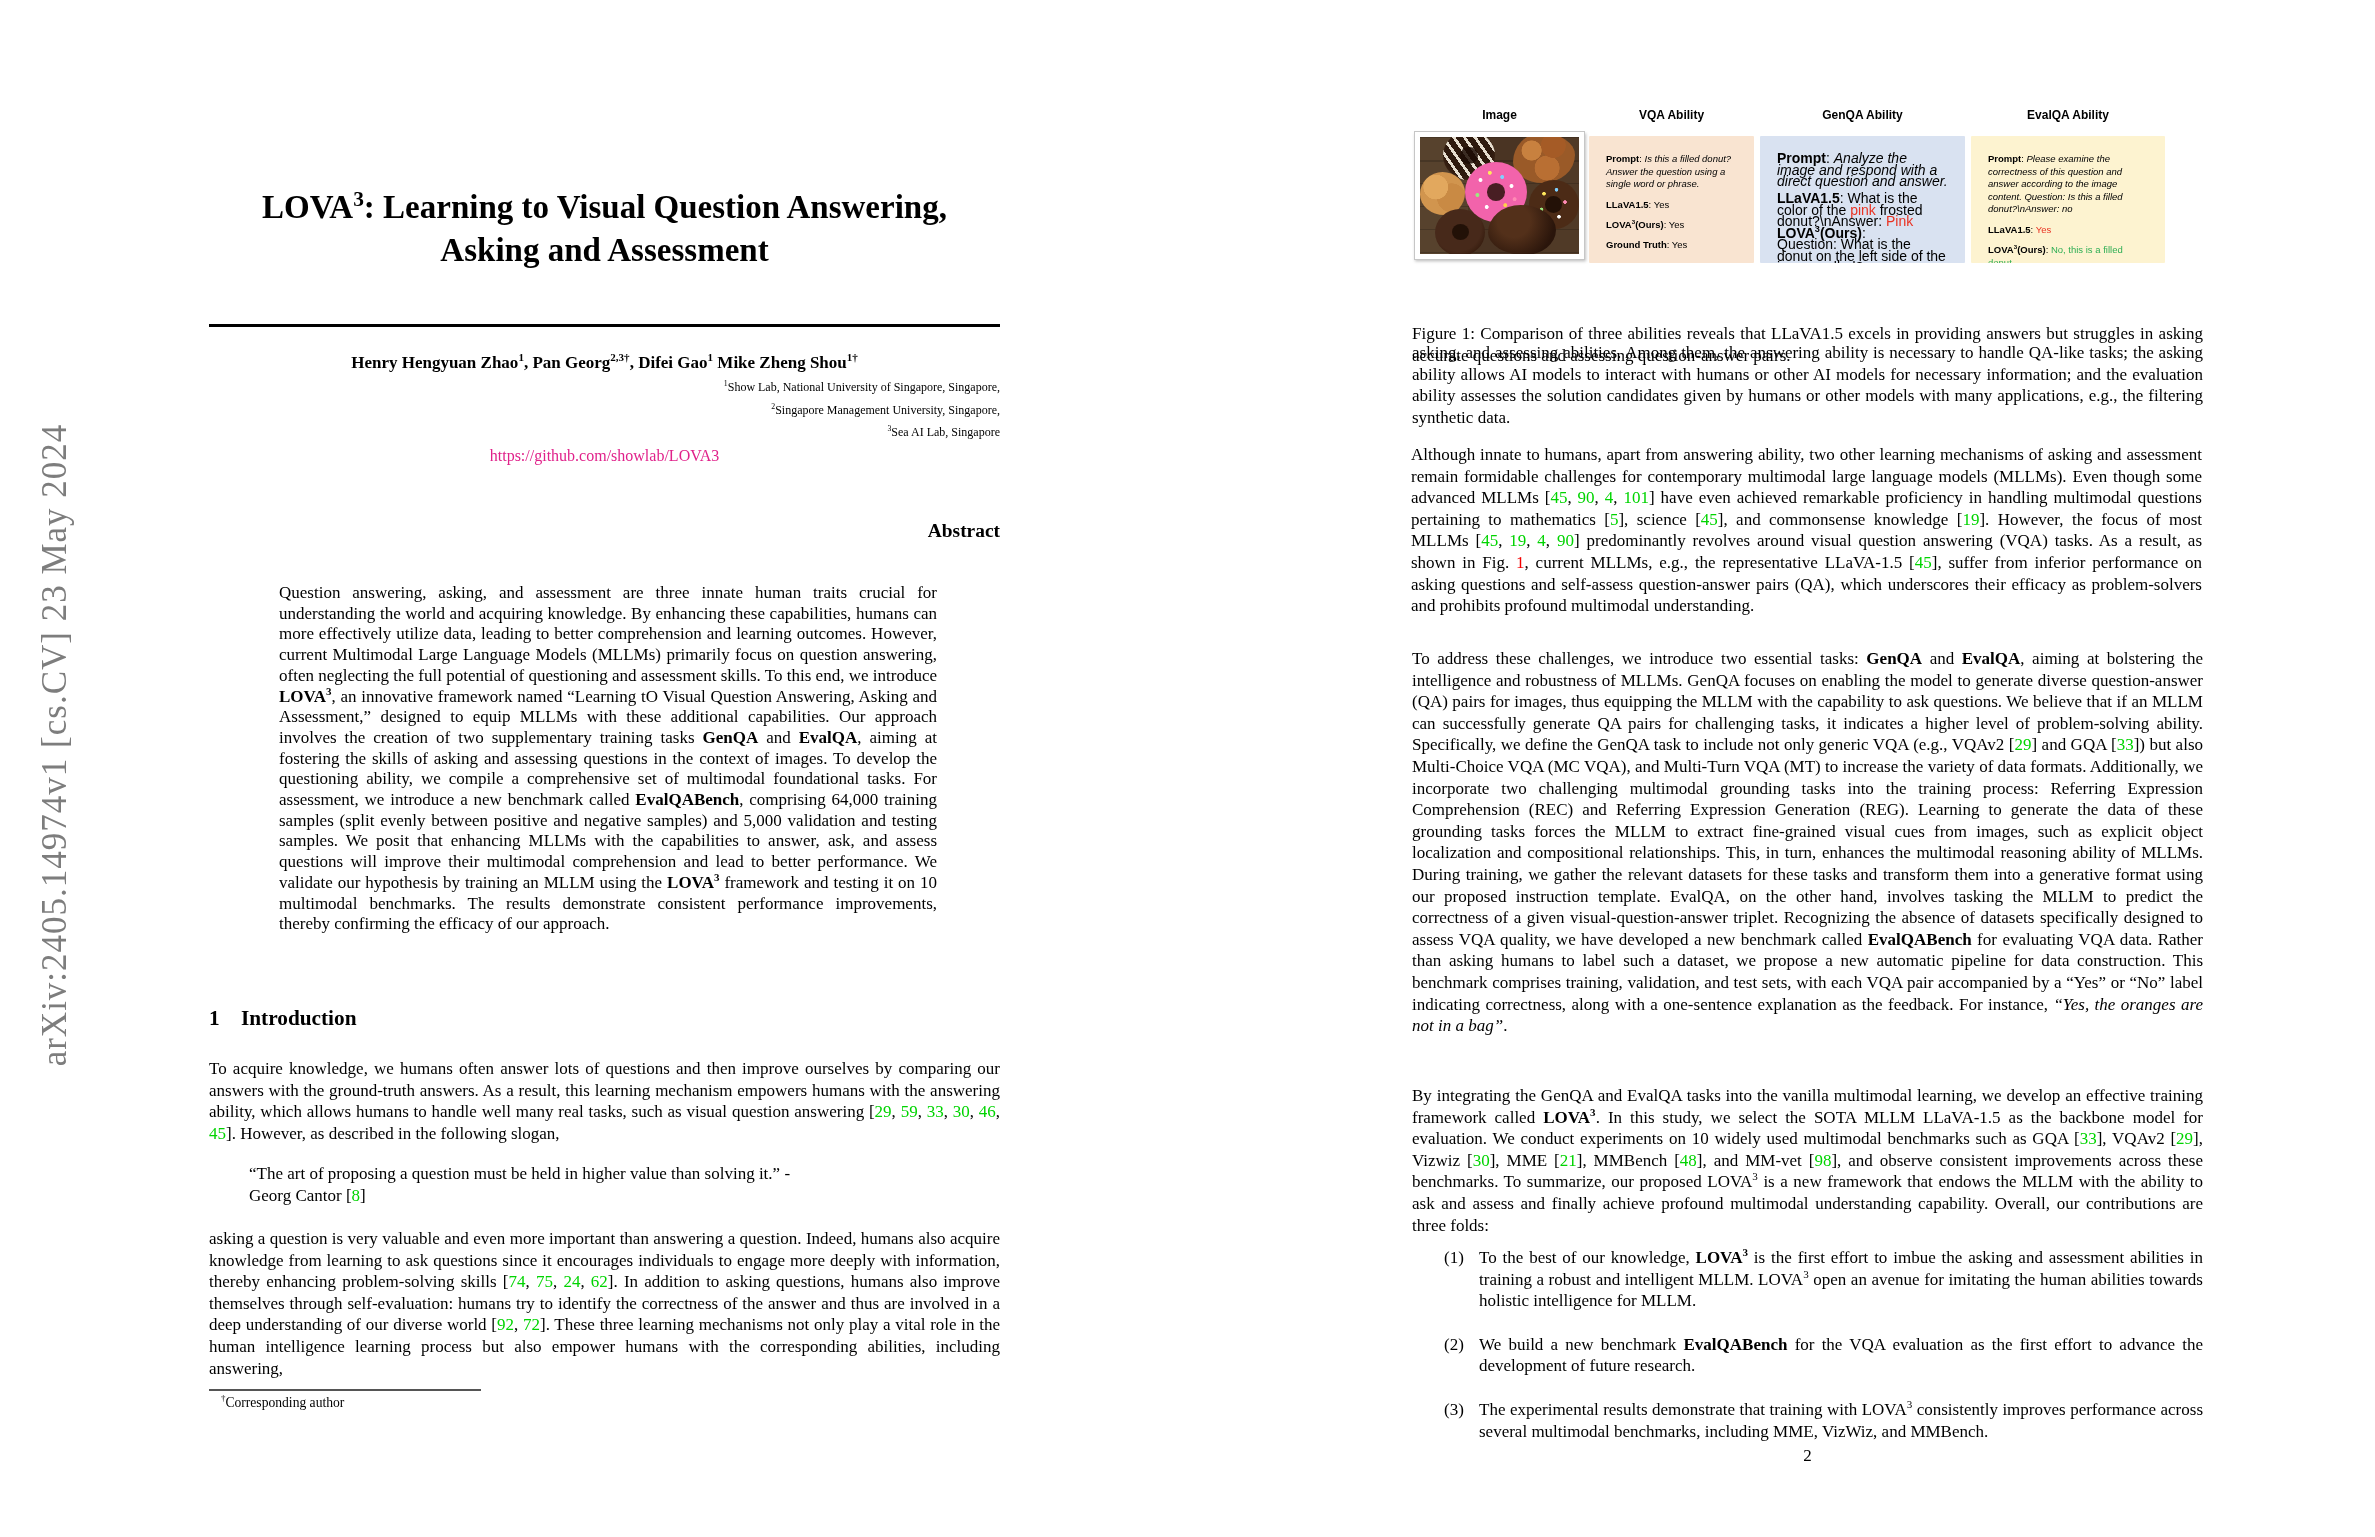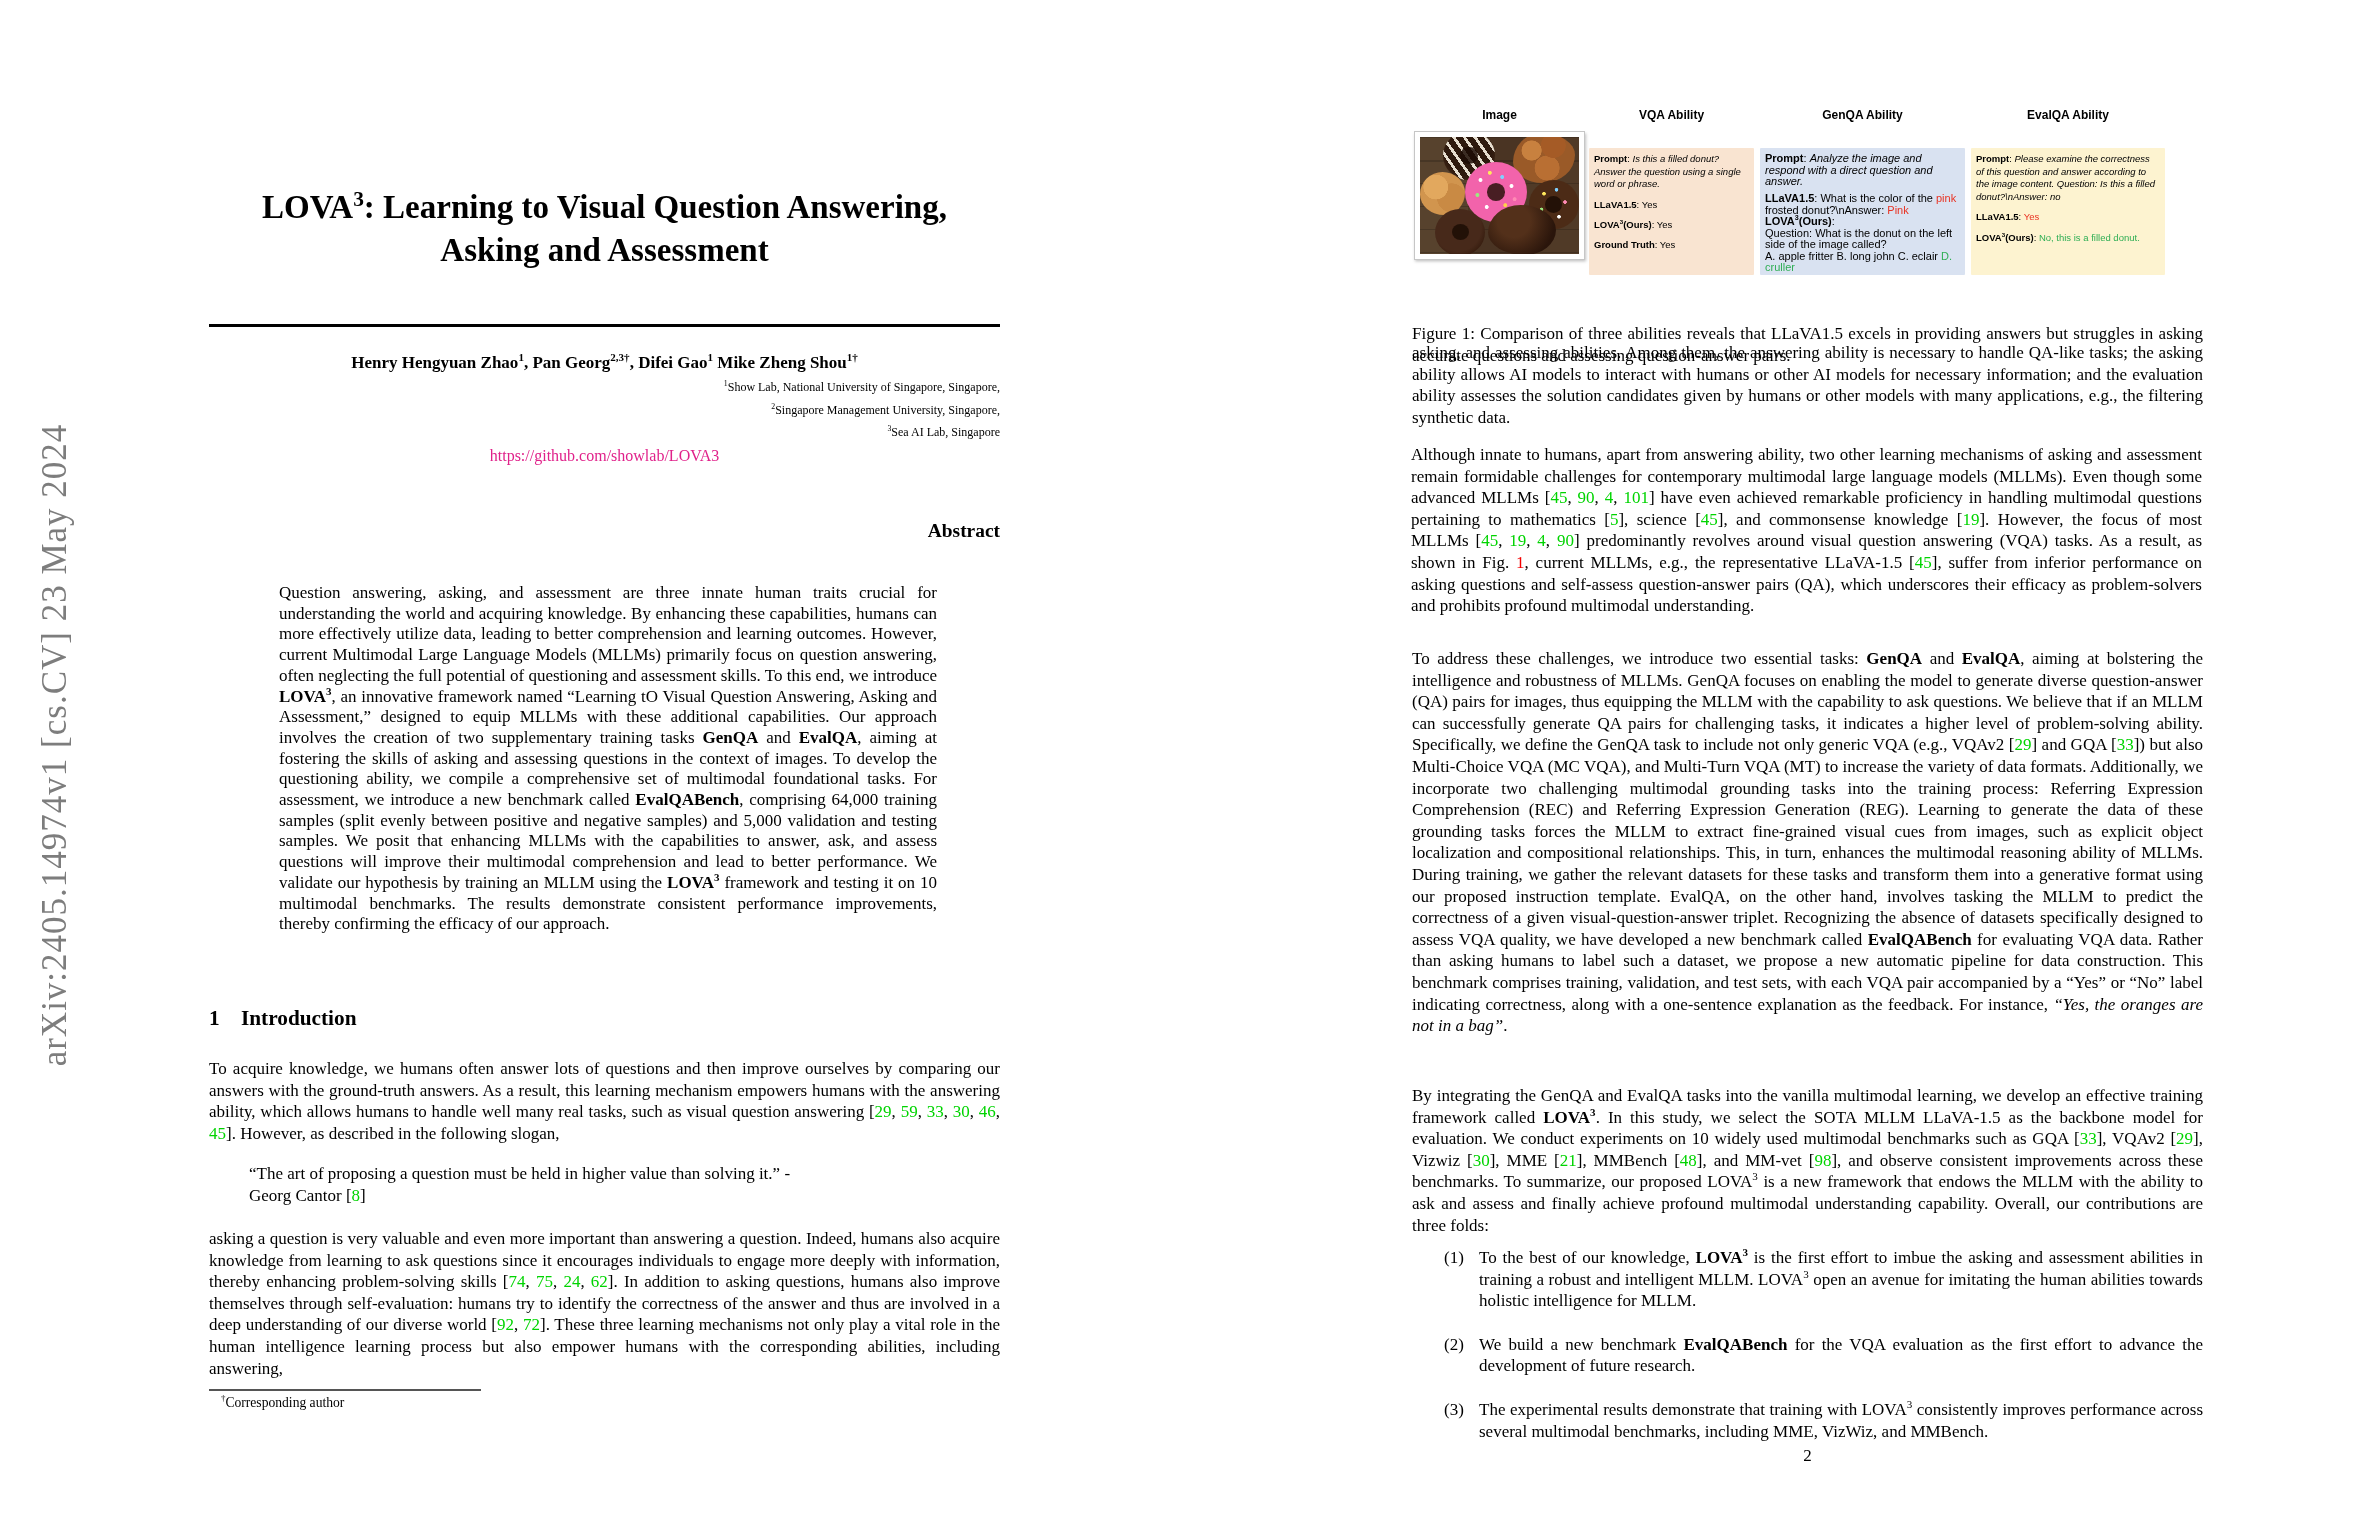--- a/index.html
+++ b/index.html
@@ -91,28 +91,28 @@
       radial-gradient(circle 1.9px at 72% 45%, #ff8ab5 0 1.5px, transparent 2.1px),
       radial-gradient(circle 1.9px at 25% 60%, #9be87f 0 1.5px, transparent 2.1px),
       radial-gradient(circle 1.9px at 60% 75%, #fff 0 1.5px, transparent 2.1px),
       radial-gradient(circle at 50% 50%, #4c2b16 0 70%, #3a1f0f 85%);}
   .d-cake{left:15.5px;top:72px;width:50px;height:47px;z-index:2;background:
       radial-gradient(circle at 45% 40%, #47291a 0 60%, #331a0c 80%);}
   .d-glazed{left:68px;top:68px;width:68px;height:50px;z-index:4;
       border-radius:48% 52% 46% 54%/55% 50% 50% 45%;background:
       radial-gradient(circle at 38% 32%, #53301a 0 30%, #2a150b 75%);}
 
-  .fig-box{position:absolute;top:148px;height:127px;box-sizing:border-box;padding:5px;
+  .fig-box{position:absolute;top:136px;height:127px;box-sizing:border-box;padding:17px;
       font-family:"Liberation Sans",sans-serif;font-size:9.5px;line-height:12.6px;
       overflow:hidden;border-radius:1px;}
   .fig-box p{margin:0 0 7.8px 0;}
   .fig-box p.tight{margin-bottom:0;}
   .box-vqa{left:1589px;width:165px;background:var(--vqa_bg);}
   .box-genqa{left:1760px;width:205px;background:var(--genqa_bg);
-      font-size:11px;line-height:11.5px;}
+      font-size:14px;line-height:11.5px;}
   .box-genqa p{margin-bottom:5.8px;}
   .box-evalqa{left:1971px;width:194px;background:var(--evalqa_bg);}
 
   
   .caption{left:1412px;top:283px;width:791px;margin-top:40px;}
   .rp1{left:1412px;top:342px;width:791px;}
   .rp2{left:1388px;top:444px;width:791px;margin-left:23px;}
   .rp3{left:1412px;top:648px;width:791px;}
   .rp4{left:1412px;top:1085px;width:791px;}
   .contribs{left:1444px;top:1247px;width:759px;margin:0;padding:0;list-style:none;}

